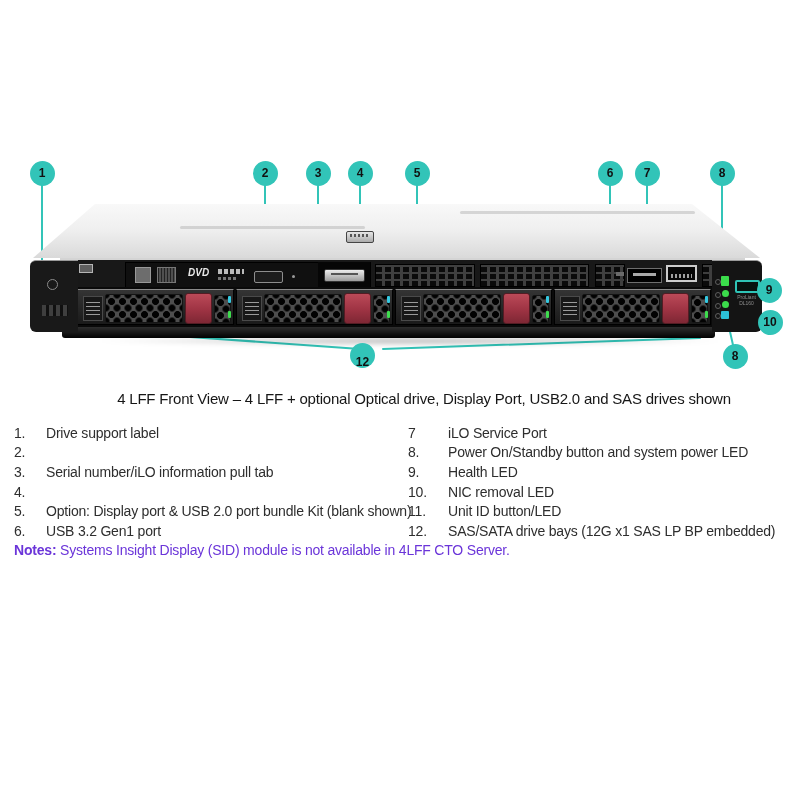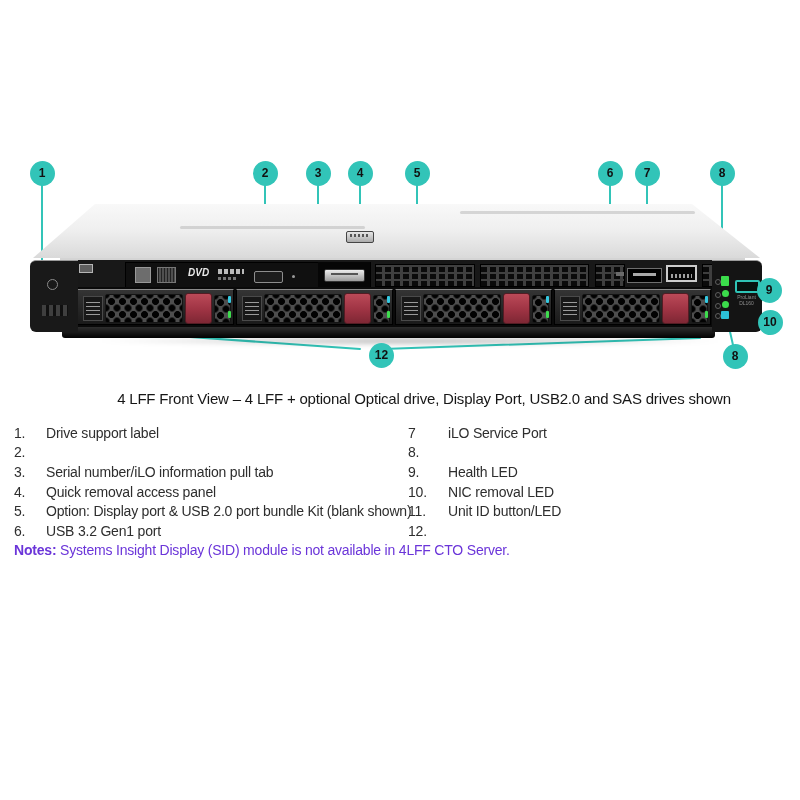--- a/index.html
+++ b/index.html
@@ -250,71 +250,72 @@
     </div>
   <div class="co" style="left:756.5px;top:277.5px;">
       <span>9</span>
     </div>
   <div class="co" style="left:757.5px;top:309.5px;">
       <span>10</span>
     </div>
   <div class="co" style="left:722.5px;top:343.5px;">
       <span>8</span>
     </div>
-  <div class="co" style="left:369px;top:342.5px;">
+  <div class="co" style="left:350px;top:342.5px;align-items:flex-end;">
       <span>12</span>
     </div>
 </div>
 
 <div id="caption">4 LFF Front View – 4 LFF + optional Optical drive, Display Port, USB2.0 and SAS drives shown</div>
 
 <div id="legend-left" class="legend-col">
   <div class="lrow">
       <span class="num">1.</span>
       <span>Drive support label</span>
     </div>
   <div class="lrow">
       <span class="num">2.</span>
     </div>
   <div class="lrow">
       <span class="num">3.</span>
       <span>Serial number/iLO information pull tab</span>
     </div>
   <div class="lrow">
       <span class="num">4.</span>
-      <span>Quick removal access panel</span>
     </div>
   <div class="lrow">
       <span class="num">5.</span>
       <span>Option: Display port &amp; USB 2.0 port bundle Kit (blank shown)</span>
     </div>
   <div class="lrow">
       <span class="num">6.</span>
       <span>USB 3.2 Gen1 port</span>
     </div>
 </div>
 
 <div id="legend-right" class="legend-col">
   <div class="lrow">
       <span class="num">7</span>
       <span>iLO Service Port</span>
     </div>
   <div class="lrow">
       <span class="num">8.</span>
+      <span>Power On/Standby button and system power LED</span>
     </div>
   <div class="lrow">
       <span class="num">9.</span>
       <span>Health LED</span>
     </div>
   <div class="lrow">
       <span class="num">10.</span>
       <span>NIC removal LED</span>
     </div>
   <div class="lrow">
       <span class="num">11.</span>
       <span>Unit ID button/LED</span>
     </div>
   <div class="lrow">
       <span class="num">12.</span>
+      <span>SAS/SATA drive bays (12G x1 SAS LP BP embedded)</span>
     </div>
 </div>
 
 <div id="notes"><b>Notes:</b><span> Systems Insight Display (SID) module is not available in 4LFF CTO Server.</span></div>
 
 </body></html>

